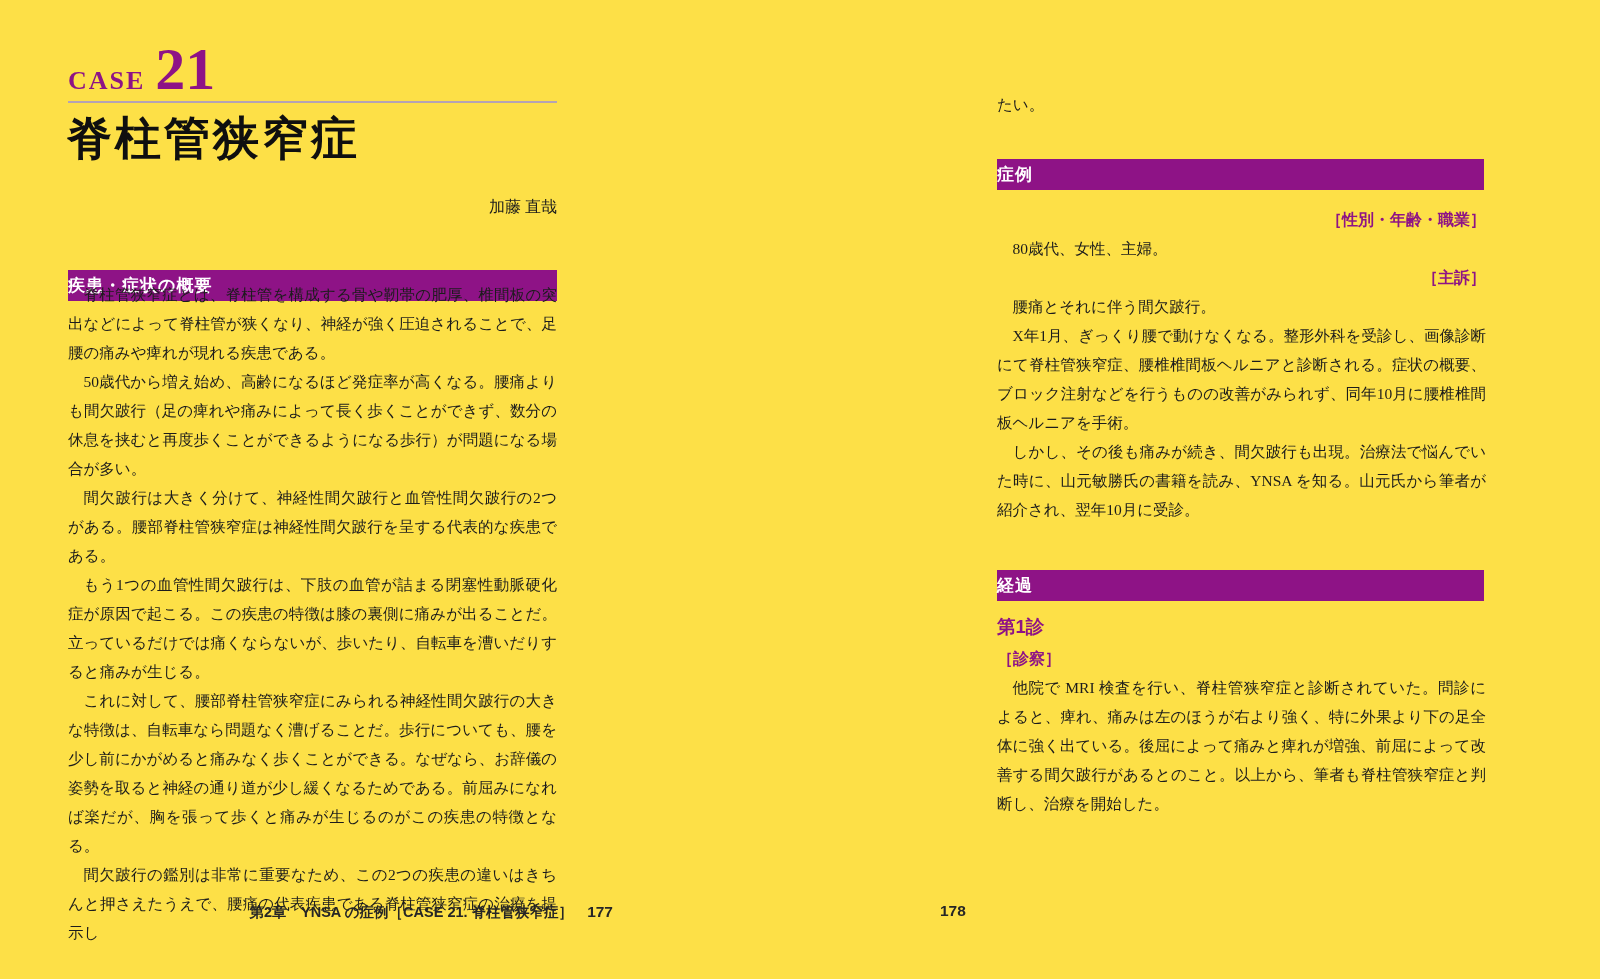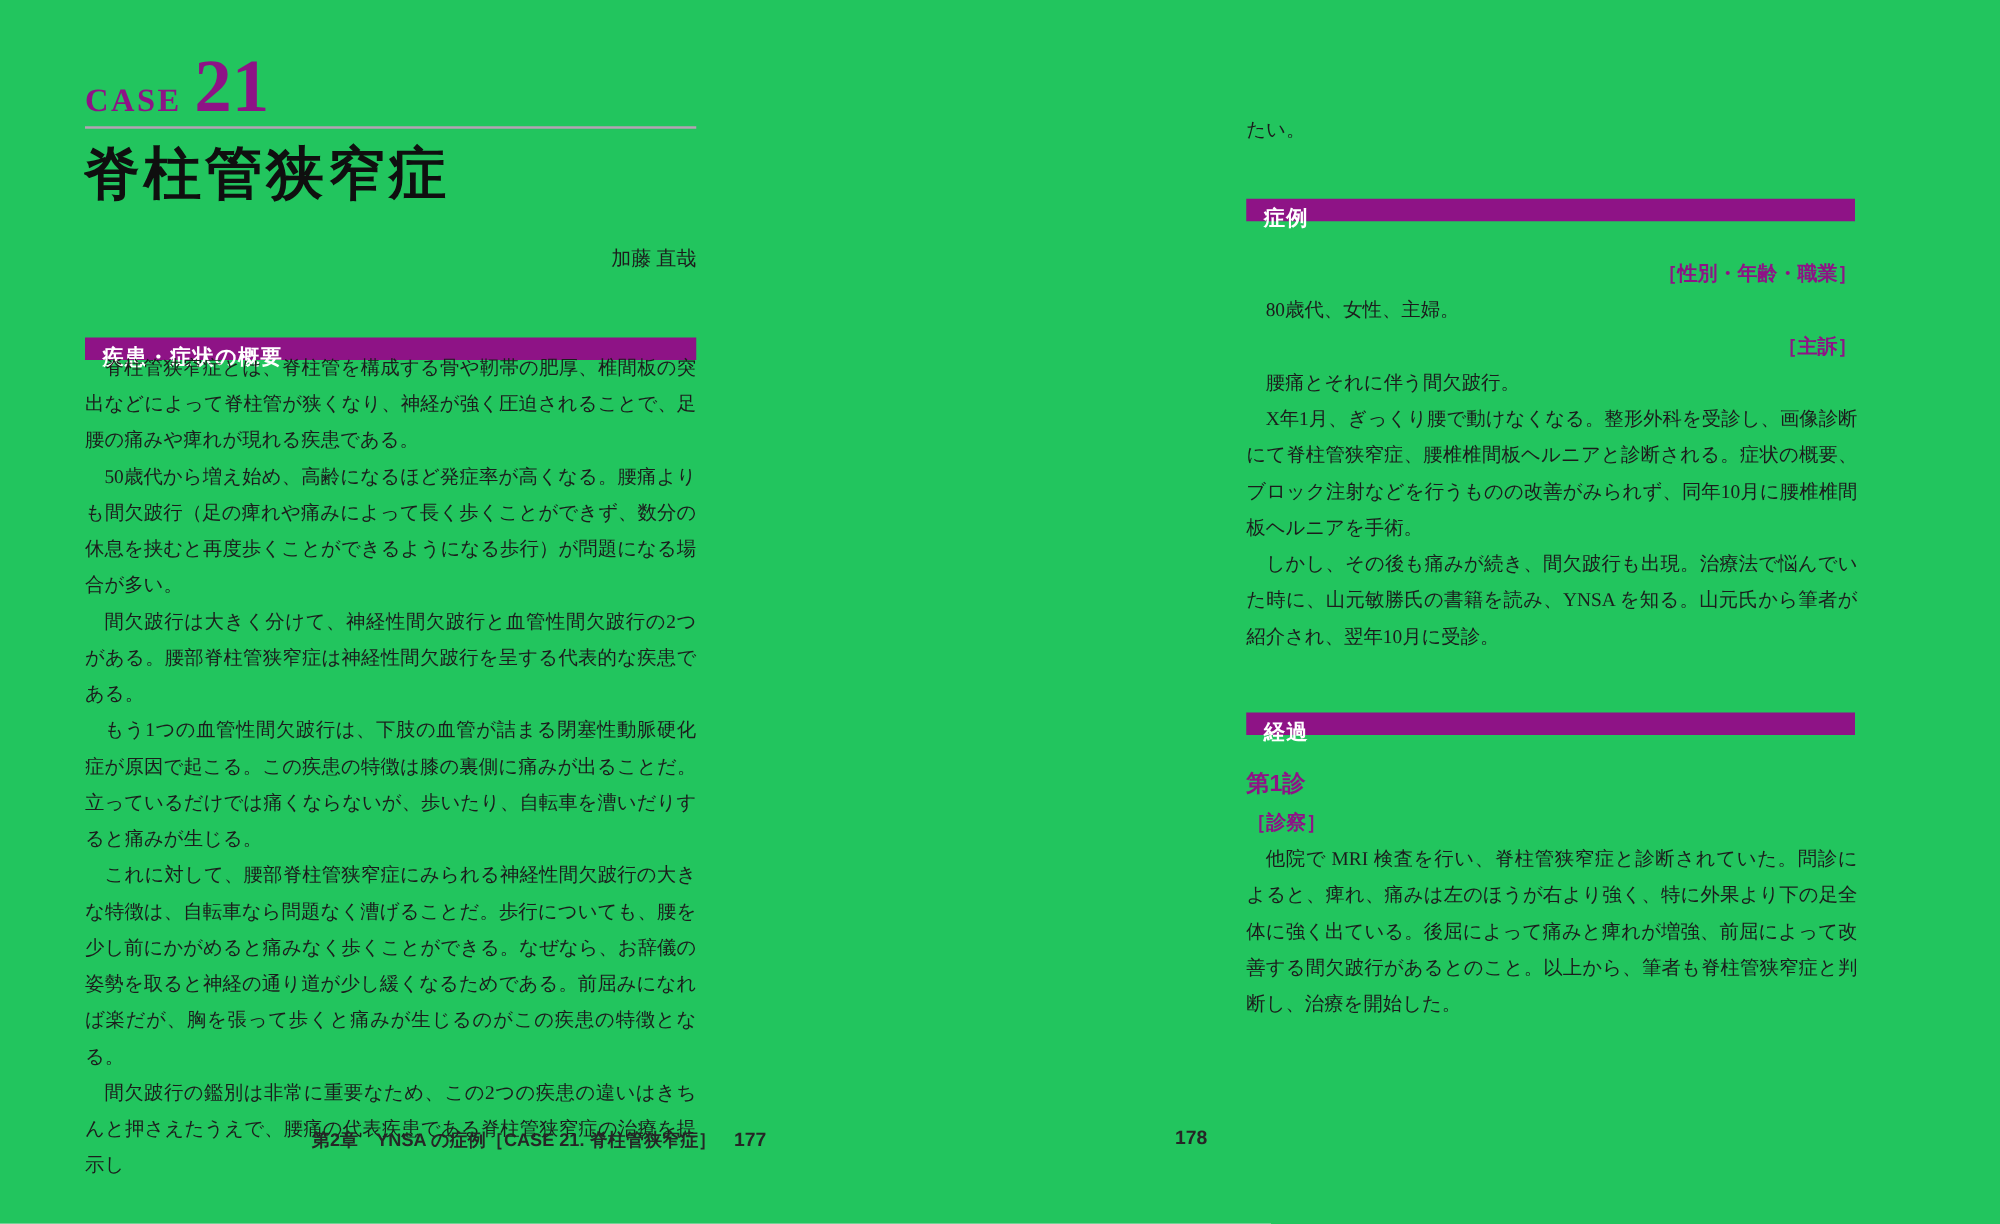--- a/index.html
+++ b/index.html
@@ -4,32 +4,32 @@
 <style>
   :root{
     --accent:#8E1386;
     --ink:#1c1c1c;
     --rule:#b5a3b4;
   }
   html,body{margin:0;padding:0;background:#e8e8e8;}
   .spread{
     position:relative;
     width:1600px;height:979px;
-    background:#22c55e;
+    background:#fde047;
     overflow:hidden;
     font-family:"Liberation Serif","DejaVu Serif",serif;
     color:var(--ink);
   }
   
   .banner{
-    position:absolute;height:18px;box-sizing:border-box;
+    position:absolute;height:31px;box-sizing:border-box;
     background:var(--accent);color:#ffffff;
     font-family:"Liberation Sans","DejaVu Sans",sans-serif;
     font-weight:bold;font-size:17px;line-height:31px;
-    padding-left:14px;letter-spacing:1px;
+    letter-spacing:1px;
   }
   .body-text{font-size:15.5px;line-height:29px;text-align:justify;color:var(--ink);}
   .body-text p{margin:0;text-indent:1em;}
   .item-label{
     font-family:"Liberation Sans","DejaVu Sans",sans-serif;
     font-weight:bold;color:var(--accent);
     font-size:16px;line-height:29px;text-align:right;text-indent:0;
   }
   .footer{
     position:absolute;

